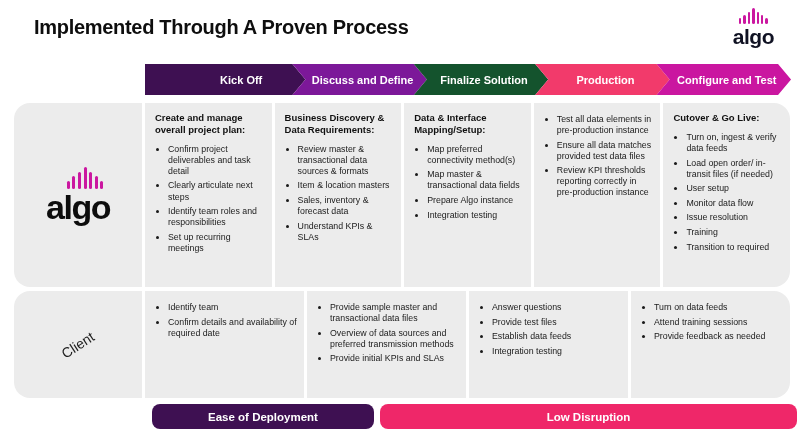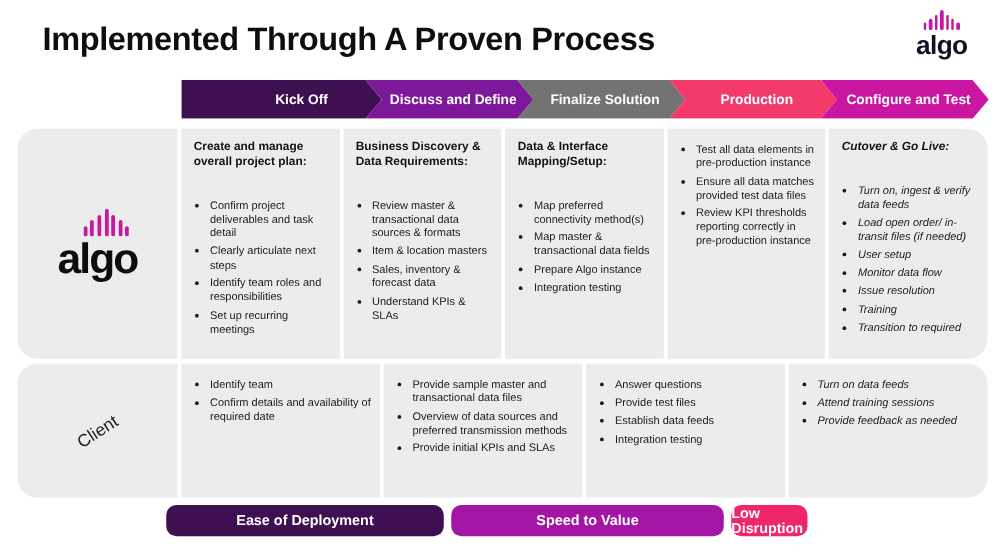--- a/index.html
+++ b/index.html
@@ -6,21 +6,21 @@
   html,body { width:800px; height:445px; }
   body {
     background:#ffffff;
     font-family:"Liberation Sans", sans-serif;
     color:#1a1a1a;
     position:relative;
     overflow:hidden;
   }
   .title {
     position:absolute; left:34px; top:16px;
-    font-size:26px; font-weight:800; color:#0e0e0e; letter-spacing:-0.3px;
+    font-size:20px; font-weight:800; color:#0e0e0e; letter-spacing:-0.3px;
   }
   
   .logo-tr { position:absolute; right:26px; top:8px; display:flex; flex-direction:column; align-items:center; gap:2px; }
   .wave { display:flex; align-items:flex-end; gap:2px; height:16px; }
   .wave i { display:block; width:2.4px; border-radius:2px; }
   .wave i:nth-child(1), .wave i:nth-child(7) { height:6px; }
   .wave i:nth-child(2), .wave i:nth-child(6) { height:9px; }
   .wave i:nth-child(3), .wave i:nth-child(5) { height:12px; }
   .wave i:nth-child(4) { height:16px; }
   .brand-word-sm { font-size:21px; font-weight:700; color:#101223; letter-spacing:-0.5px; line-height:1; }
@@ -37,36 +37,36 @@
     clip-path: polygon(0 0, calc(100% - 13px) 0, 100% 50%, calc(100% - 13px) 100%, 0 100%);
     padding-left:0;
   }
   
   .row { position:absolute; left:14px; width:776px; display:flex; gap:3px; }
   .row-algo { top:103px; height:184px; }
   .row-client { top:291px; height:107px; }
   .cell { background:#ececec; overflow:hidden; }
   .label-cell { width:128px; flex:none; display:flex; align-items:center; justify-content:center; border-radius:16px 0 0 16px; }
   .col { flex:1; padding:9px 7px 5px 10px; }
-  .row .col:last-child { border-radius:0 16px 16px 0;font-style:italic; }
-  .col-header { font-size:9.5px; font-weight:700; color:#111; line-height:1.25; margin-bottom:23px; white-space:pre-line; }
+  .row .col:last-child { border-radius:0 16px 16px 0; }
+  .col-header { font-size:9.5px; font-weight:700; color:#111; line-height:1.25; margin-bottom:8px; white-space:pre-line; }
   .col ul { list-style:disc; padding-left:13px; margin-top:2px; }
   .col li { font-size:8.8px; line-height:1.26; margin-bottom:3.5px; color:#1a1a1a; }
   
   .logo-big { display:flex; flex-direction:column; align-items:center; gap:1px; }
   .logo-big .wave { height:22px; gap:2.6px; margin-left:14px; }
   .logo-big .wave i { width:3px; }
   .logo-big .wave i:nth-child(1), .logo-big .wave i:nth-child(7) { height:8px; }
   .logo-big .wave i:nth-child(2), .logo-big .wave i:nth-child(6) { height:13px; }
   .logo-big .wave i:nth-child(3), .logo-big .wave i:nth-child(5) { height:17px; }
   .logo-big .wave i:nth-child(4) { height:22px; }
   .brand-word-lg { font-size:34px; font-weight:700; color:#0d0d0d; letter-spacing:-1.5px; line-height:1; }
   .client-label { display:block; transform:rotate(-33deg); font-size:14px; color:#222; }
   
-  .pills { position:absolute; left:133px; top:404px; width:513px; height:25px; display:flex; gap:6px; }
+  .pills { position:absolute; left:152px; top:404px; width:645px; height:25px; display:flex; gap:6px; }
   .pill {
     display:flex; align-items:center; justify-content:center;
     color:#fff; font-size:11.5px; font-weight:700; border-radius:8px;
   }
   .pill-1 { width:222px; } .pill-2 { width:218px; } .pill-3 { flex:1; }
 </style>
 </head>
 <body>
 
 <h1 class="title">Implemented Through A Proven Process</h1>
@@ -84,21 +84,21 @@
   <div class="brand-word-sm">algo</div>
 </div>
 
 <div class="stages">
   <div class="stage" style="background: rgb(62, 16, 82); padding-left: 36px;">
       <span>Kick Off</span>
     </div>
   <div class="stage" style="background: rgb(124, 24, 153);">
       <span>Discuss and Define</span>
     </div>
-  <div class="stage" style="background: #737373;">
+  <div class="stage" style="background: #14532d;">
       <span>Finalize Solution</span>
     </div>
   <div class="stage" style="background: rgb(242, 58, 107);">
       <span>Production</span>
     </div>
   <div class="stage" style="background: rgb(202, 22, 160);">
       <span>Configure and Test</span>
     </div>
 </div>
 
@@ -194,15 +194,14 @@
     <ul>
         <li>Turn on data feeds</li>
         <li>Attend training sessions</li>
         <li>Provide feedback as needed</li>
       </ul>
   </div>
 </div>
 
 <div class="pills">
   <div class="pill pill-1" style="background: rgb(62, 16, 82);">Ease of Deployment</div>
-  <div class="pill pill-2" style="background: rgb(163, 21, 165);">Speed to Value</div>
   <div class="pill pill-3" style="background: rgb(239, 39, 105);">Low Disruption</div>
 </div>
 
 </body></html>

